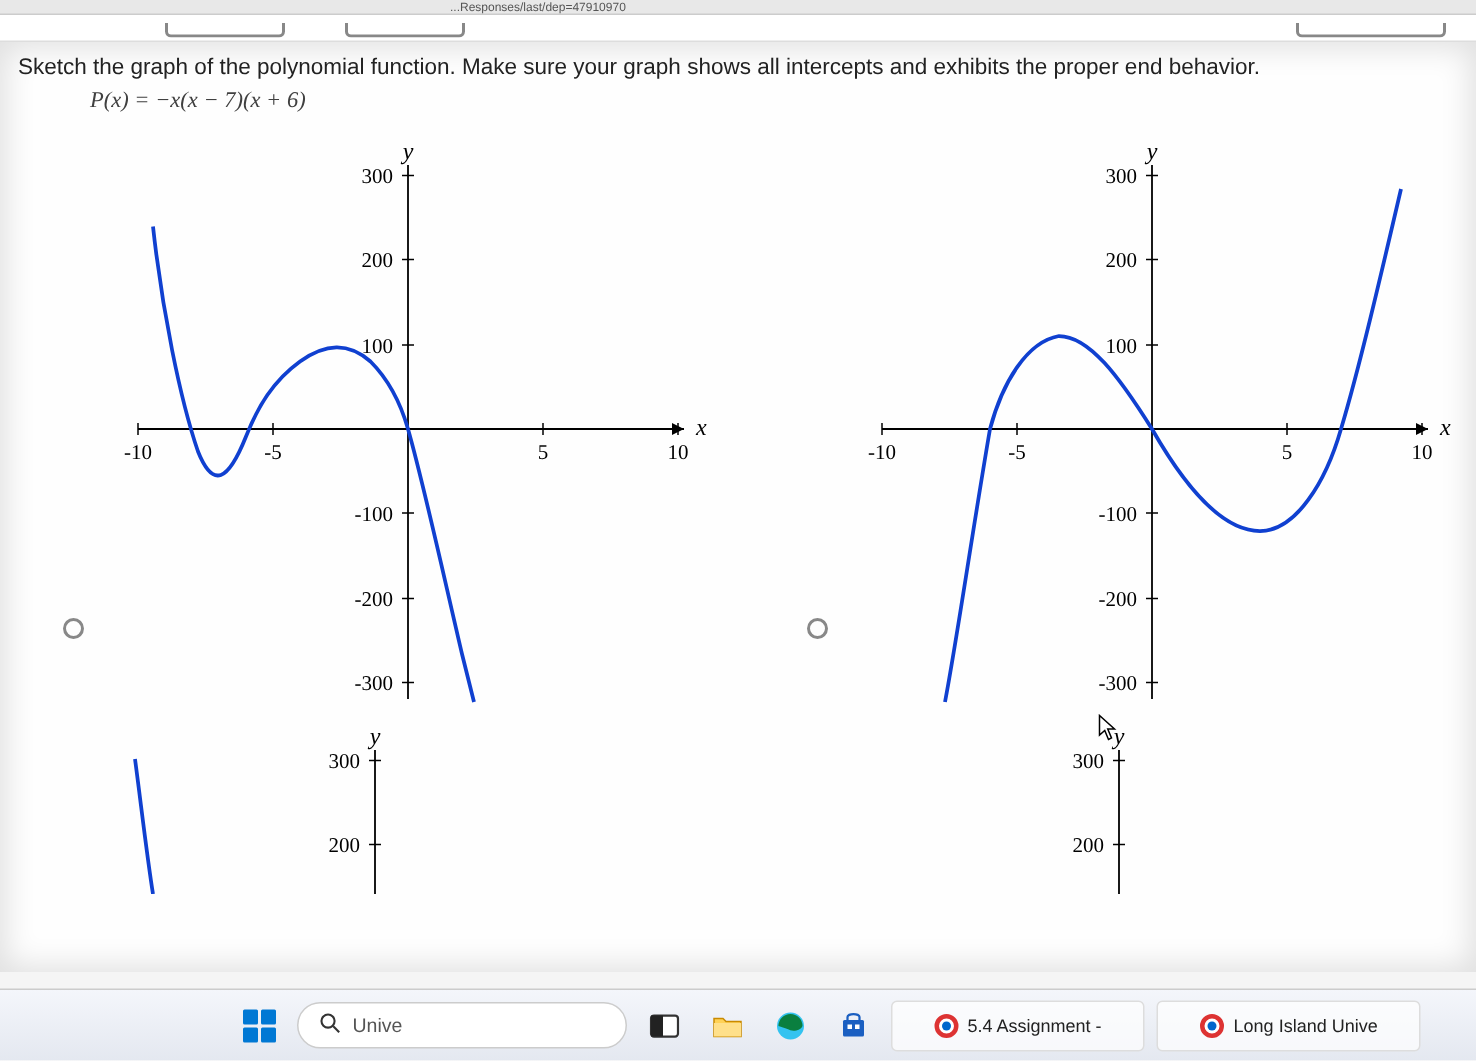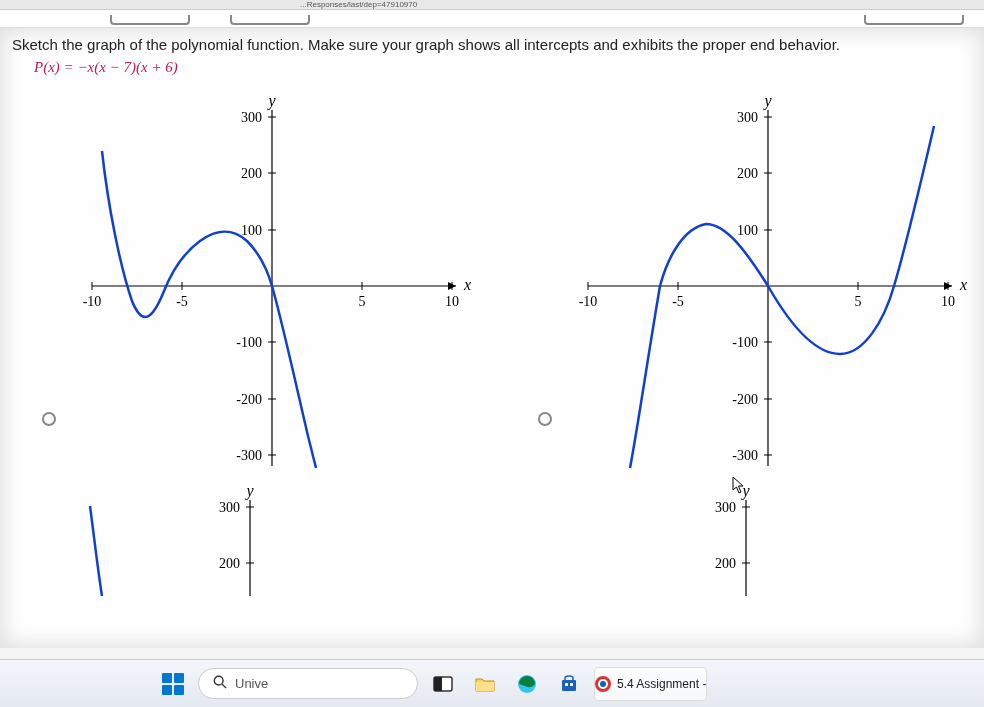--- a/index.html
+++ b/index.html
@@ -46,22 +46,22 @@
     box-shadow: inset 0 0 20px 4px rgba(0,0,0,0.12);
     position: relative;
   }
   .question-text {
     font-size: 15px;
     color: #222;
     margin-bottom: 6px;
   }
   .formula {
     font-size: 15px;
-    color: #be185d;
-    margin-left: 22px;
+    color: #404040;
+    margin-left: 48px;
     margin-bottom: 10px;
     font-style: italic;
     font-family: 'Times New Roman', serif;
   }
   .choice-grid {
     display: grid;
     grid-template-columns: 1fr 1fr;
     gap: 0 20px;
   }
   .choice {
@@ -140,21 +140,21 @@
     width: 34px; height: 34px;
     display: flex; align-items: center; justify-content: center;
     border-radius: 4px;
     font-size: 18px;
   }
   .tb-app {
     display: flex; align-items: center; gap: 6px;
     background: rgba(255,255,255,0.7);
     border: 1px solid #ddd;
     border-radius: 4px;
-    padding: 4px 0;
+    padding: 4px 28px;
     height: 34px;
     font-size: 12px;
     color: #222;
   }
   .app-dot { width:16px; height:16px; border-radius:50%; background:#fff; border:3px solid #d33; display:flex; align-items:center; justify-content:center;}
   .app-dot-inner{width:6px;height:6px;border-radius:50%;background:#06c;}
 </style>
 </head>
 <body>
 
@@ -344,13 +344,19 @@
         <rect x="5" y="8" width="3" height="3" fill="#fff"></rect>
         <rect x="10" y="8" width="3" height="3" fill="#fff"></rect>
       </svg>
   </div>
   <div class="tb-app">
     <span class="app-dot">
         <span class="app-dot-inner"></span>
       </span>
     <span>5.4 Assignment -</span>
   </div>
+  <div class="tb-app">
+    <span class="app-dot">
+        <span class="app-dot-inner"></span>
+      </span>
+    <span>Long Island Unive</span>
+  </div>
 </div>
 
 </body></html>

